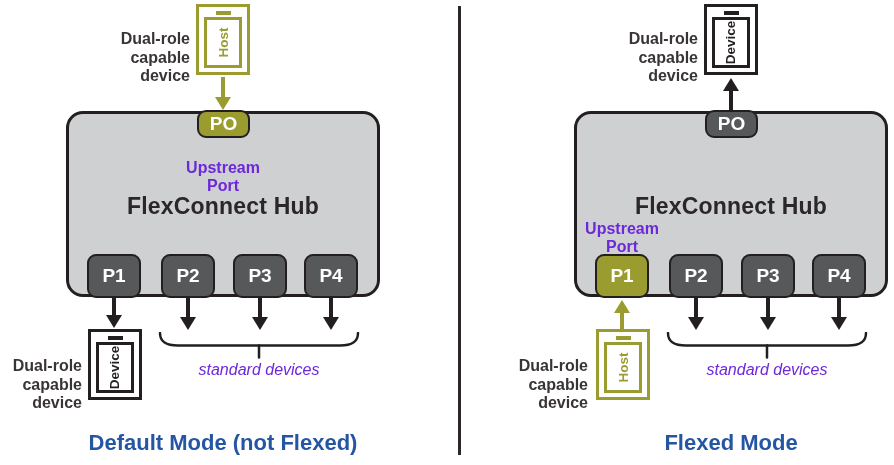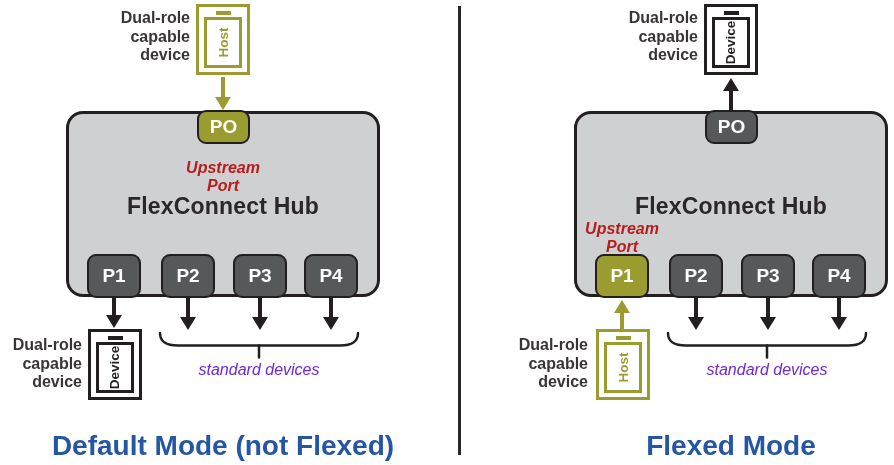--- a/index.html
+++ b/index.html
@@ -4,21 +4,21 @@
 <style>
   html,body{margin:0;padding:0;background:#ffffff;}
   #stage{
     position:relative;width:894px;height:465px;background:#ffffff;
     font-family:"Liberation Sans","DejaVu Sans",sans-serif;overflow:hidden;
   }
 
   
   .dr-label{
     position:absolute;text-align:right;font-weight:700;font-size:16px;
-    line-height:18.5px;color:#393435;
+    line-height:18.5px;color:#393435;margin-top:21px;
   }
   .dr-label div{white-space:nowrap;}
 
   
   .device-icon{
     position:absolute;width:54px;height:71px;box-sizing:border-box;
     border:3.5px solid #231f20;background:#ffffff;
     display:flex;flex-direction:column;padding:3px 5px 4px;
   }
   .device-icon .dash{width:15px;height:3.5px;background:#231f20;margin:1px auto 2px;}
@@ -43,47 +43,47 @@
     font-size:23px;color:#2b2728;letter-spacing:0.2px;
   }
 
   
   .port{
     position:absolute;box-sizing:border-box;width:54px;height:44px;
     background:#57585a;border:2.5px solid #231f20;border-radius:9px;
     color:#ffffff;font-weight:700;font-size:19px;
     display:flex;align-items:center;justify-content:center;
   }
-  .port.po{width:53px;height:34px;}
+  .port.po{width:53px;height:28px;}
   .port.olive{background:#9a9c2f;}
 
   
   .upstream{
-    position:absolute;width:120px;text-align:center;font-weight:700;font-style:italic;
-    font-size:16px;line-height:17.5px;color:#b91c1c;
+    position:absolute;width:120px;text-align:center;font-weight:700;
+    font-size:16px;line-height:17.5px;color:#6d28d9;
   }
 
   
   .arrow{position:absolute;width:16px;display:flex;flex-direction:column;align-items:center;color:#231f20;}
   .arrow.olive{color:#9a9c2f;}
   .arrow .shaft{width:4px;background-color:currentColor;}
   .arrow .head-down{width:0;height:0;border-left:8px solid transparent;border-right:8px solid transparent;border-top:13px solid currentColor;}
   .arrow .head-up{width:0;height:0;border-left:8px solid transparent;border-right:8px solid transparent;border-bottom:13px solid currentColor;}
 
   
   .brace{position:absolute;}
   .std-label{
     position:absolute;width:202px;text-align:center;font-style:italic;
     font-size:16px;color:#6d28d9;
   }
 
   
   .caption{
     position:absolute;width:400px;text-align:center;font-weight:700;
-    font-size:28px;color:#2456a3;
+    font-size:22px;color:#2456a3;
   }
 
   .divider{position:absolute;left:458px;top:6px;width:3px;height:449px;background:#2b2727;}
 </style>
 </head>
 <body>
 
 <div id="stage">
 
   <div>

